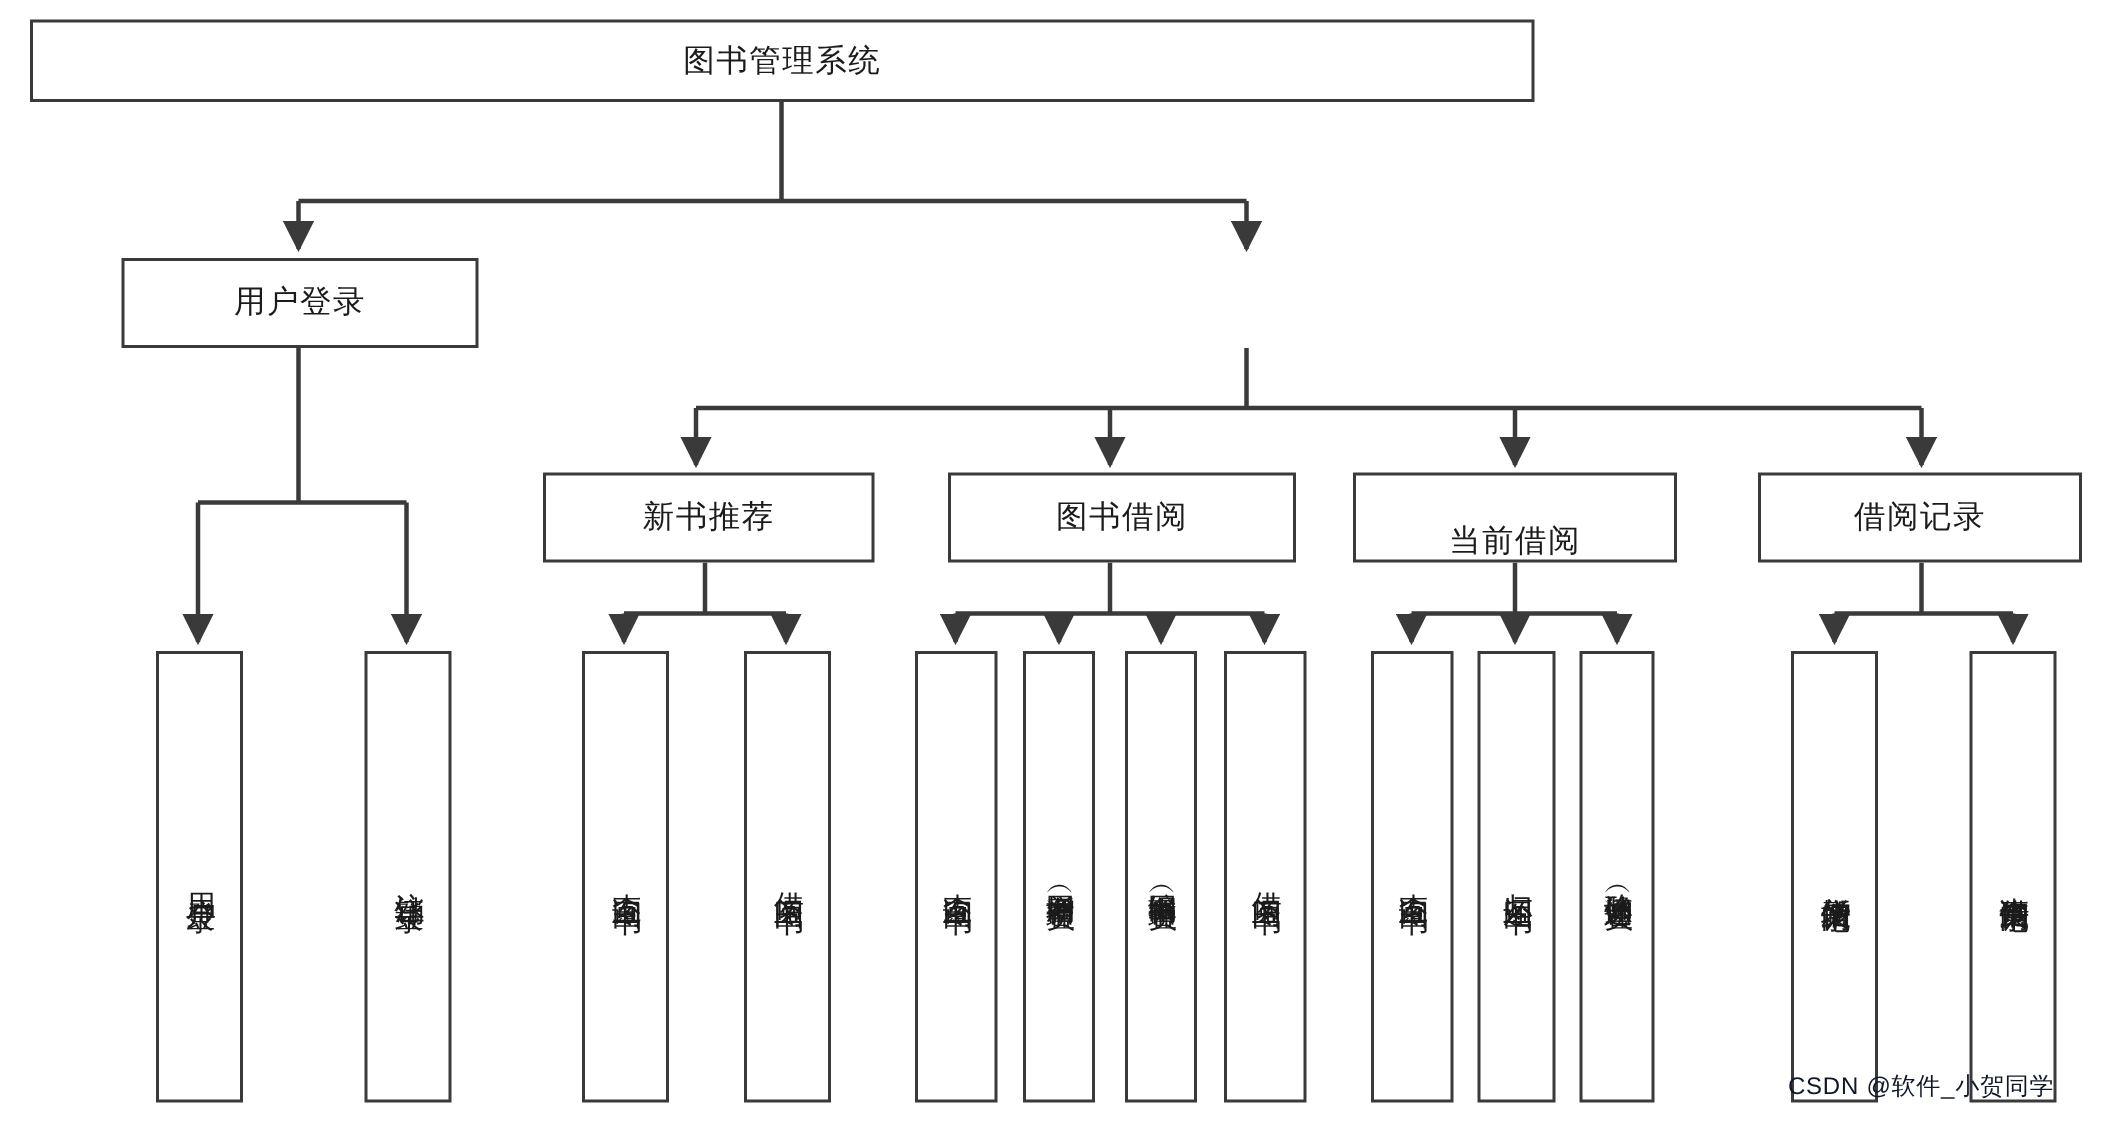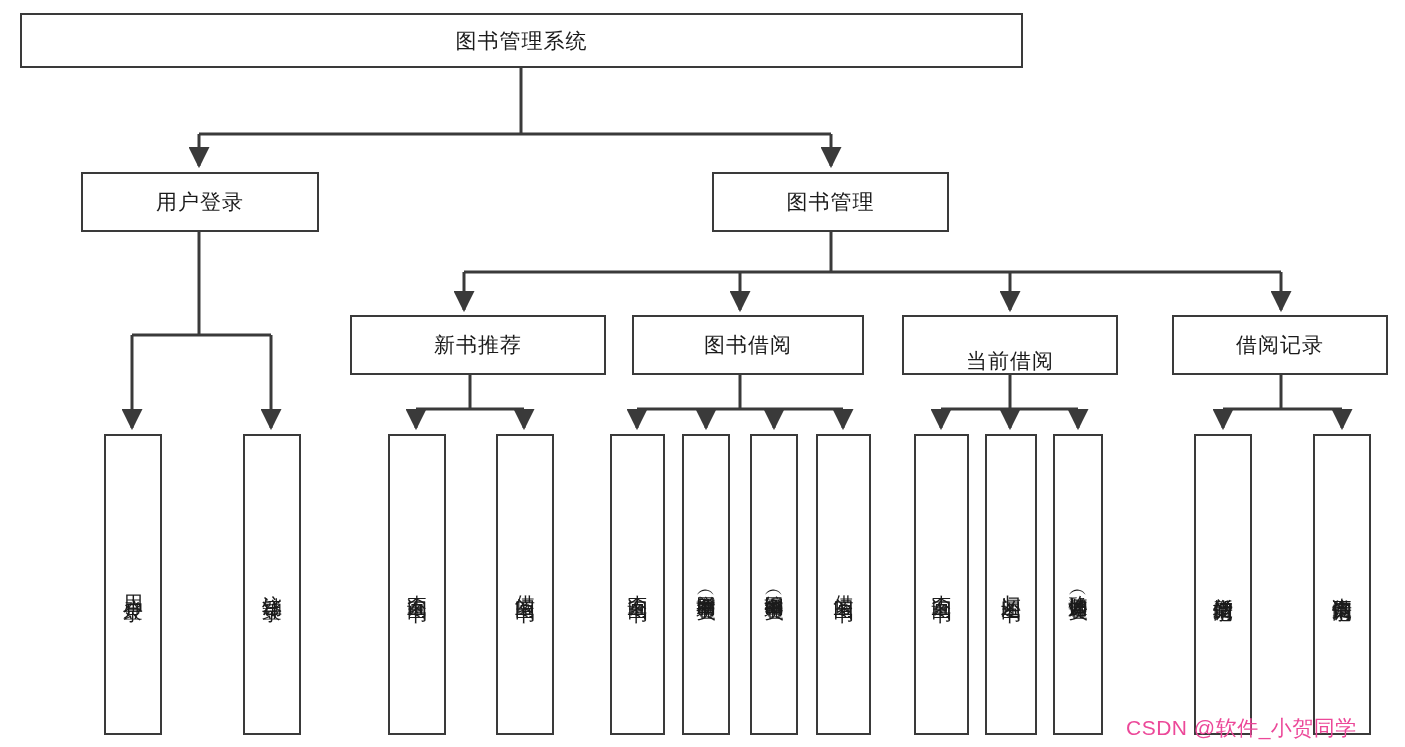--- a/index.html
+++ b/index.html
@@ -48,24 +48,24 @@
     line-height: 1.15;
     padding: 6px 0;
     white-space: nowrap;
   }
   .node.vert span {
     writing-mode: vertical-rl;
     text-orientation: upright;
   }
   .watermark {
     position: absolute;
-    left: 1126px;
+    left: 1192px;
     top: 714px;
-    font-size: 21px;
-    color: #ec4899;
+    font-size: 16px;
+    color: #0f172a;
     z-index: 5;
     white-space: nowrap;
     letter-spacing: 0.5px;
   }
 </style>
 </head>
 <body>
 
 <div id="canvas">
 
@@ -119,25 +119,22 @@
     </g>
   </svg>
 
   <div class="node horiz" style="left:20px; top:13px; width:1003px; height:55px;">
     <span>图书管理系统</span>
   </div>
 
   <div class="node horiz" style="left:81px; top:172px; width:238px; height:60px;">
     <span>用户登录</span>
   </div>
-  <div class="node horiz" style="left:712px; top:172px; width:237px; height:60px;">
-    <span>图书管理</span>
-  </div>
 
-  <div class="node horiz" style="left:350px; top:315px; width:256px; height:60px;text-align:right;">
+  <div class="node horiz" style="left:362px; top:315px; width:221px; height:60px;text-align:right;">
     <span>新书推荐</span>
   </div>
   <div class="node horiz" style="left:632px; top:315px; width:232px; height:60px;">
     <span>图书借阅</span>
   </div>
   <div class="node horiz" style="left:902px; top:315px; width:216px; height:60px;align-items:flex-end;">
     <span>当前借阅</span>
   </div>
   <div class="node horiz" style="left:1172px; top:315px; width:216px; height:60px;">
     <span>借阅记录</span>

